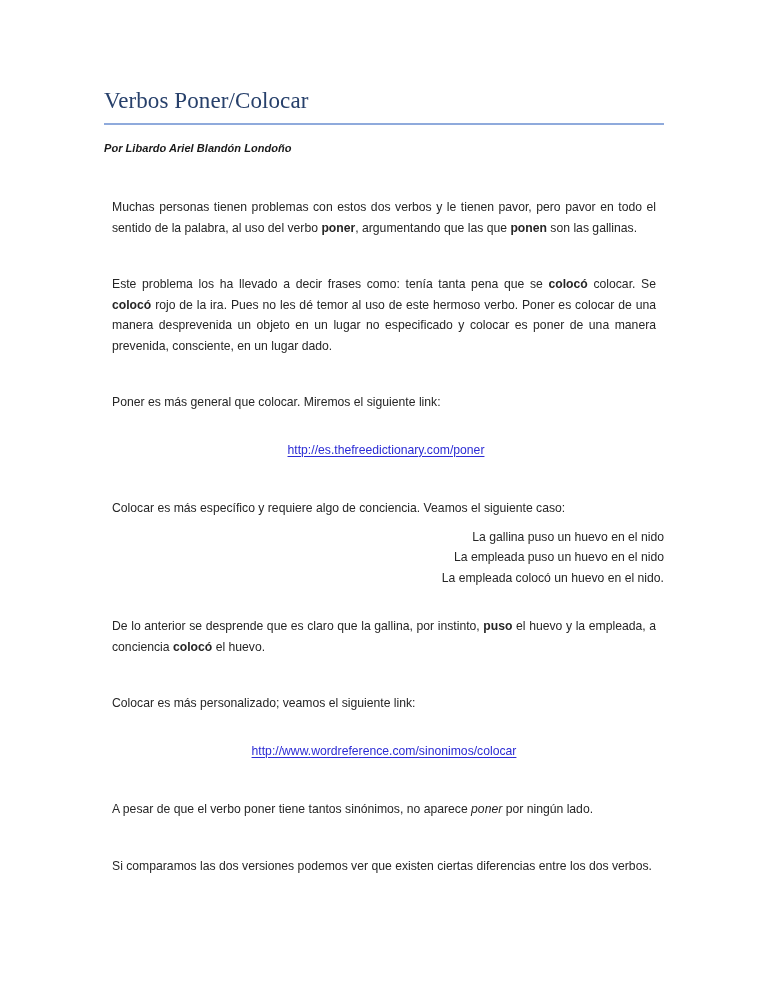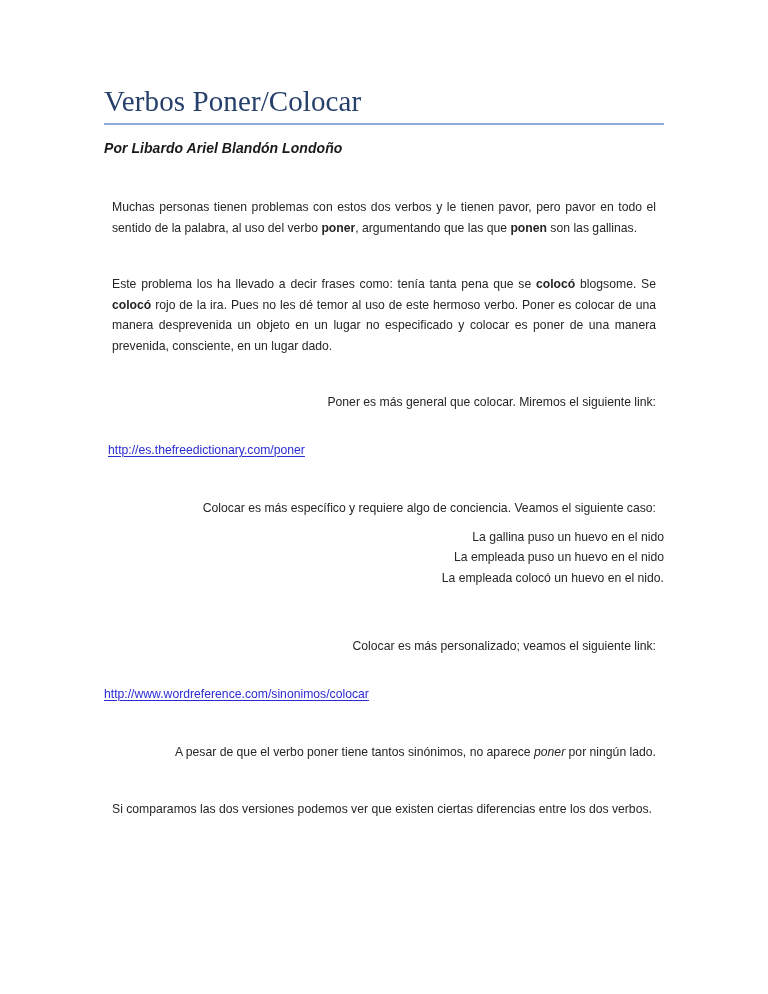--- a/index.html
+++ b/index.html
@@ -26,57 +26,57 @@
   .content {
     position: absolute;
     left: 104px;
     top: 84px;
     width: 560px;
   }
 
   
   .doc-title {
     font-family: "Liberation Serif", serif;
-    font-size: 29px;
+    font-size: 23px;
     line-height: 34px;
     font-weight: normal;
     color: #27406b;
     margin: 0;
     letter-spacing: 0.1px;
     white-space: nowrap;
   }
   .title-rule {
     margin-top: 5px;
     width: 560px;
     height: 2px;
     background: #8faadc;
   }
 
   
   .byline {
     margin-top: 17px;
-    font-size: 14px;
+    font-size: 11px;
     line-height: 13px;
     font-weight: bold;
     font-style: italic;
     color: #1a1a1a;
     letter-spacing: 0.05px;
   }
 
   
   .para {
     font-size: 12.2px;
     line-height: 20.5px;
     color: #262626;
     text-align: justify;
     text-justify: inter-word;
     margin: 8px;
   }
   .para.left {
-    text-align: right;
+    text-align: left;
   }
   .para b {
     font-weight: bold;
   }
   .para i {
     font-style: italic;
   }
 
   .examples {
     font-size: 12.2px;
@@ -96,20 +96,21 @@
     color: #2b2bd4;
     text-decoration: underline;
     text-decoration-color: #2b2bd4;
     text-decoration-thickness: 1px;
     text-underline-offset: 1.5px;
     cursor: pointer;
     white-space: nowrap;
   }
   .link-row {
     line-height: 20.5px;
+    text-align: center;
   }
   .link-row.indented {
     padding-left: 4px;
   }
 
   
   .sp-34 { height: 34px; }
   .sp-20 { height: 20px; }
   .sp-18 { height: 18px; }
   .sp-30 { height: 30px; }
@@ -125,21 +126,21 @@
     <div class="title-rule"></div>
 
     <div class="byline">Por Libardo Ariel Blandón Londoño</div>
 
     <div class="sp-34"></div>
 
     <p class="para"><span>Muchas personas tienen problemas con estos dos verbos y le tienen pavor,  pero pavor en todo el sentido de la palabra, al uso del verbo </span><b>poner</b><span>, argumentando que las que </span><b>ponen</b><span> son las gallinas.</span></p>
 
     <div class="sp-20"></div>
 
-    <p class="para"><span>Este problema los ha llevado a decir frases como: tenía tanta pena que se </span><b>colocó</b><span> blogsome. Se </span><b>colocó</b><span> rojo de la ira. Pues no les dé temor al uso de este hermoso verbo. Poner es colocar de una manera desprevenida un objeto en un lugar no especificado y colocar es poner de una manera prevenida, consciente, en un lugar dado.</span></p>
+    <p class="para"><span>Este problema los ha llevado a decir frases como: tenía tanta pena que se </span><b>colocó</b><span> colocar. Se </span><b>colocó</b><span> rojo de la ira. Pues no les dé temor al uso de este hermoso verbo. Poner es colocar de una manera desprevenida un objeto en un lugar no especificado y colocar es poner de una manera prevenida, consciente, en un lugar dado.</span></p>
 
     <div class="sp-20"></div>
 
     <p class="para left">Poner es más general que colocar. Miremos el siguiente link:</p>
 
     <div class="sp-18"></div>
 
     <div class="link-row indented">
       <a class="doc-link">http://es.thefreedictionary.com/poner</a>
     </div>
@@ -149,20 +150,21 @@
     <p class="para left">Colocar es más específico y requiere algo de conciencia. Veamos el siguiente caso:</p>
 
     <div class="examples">
       <div>La gallina puso un huevo en el nido</div>
       <div>La empleada puso un huevo en el nido</div>
       <div>La empleada colocó un huevo en el nido.</div>
     </div>
 
     <div class="sp-20"></div>
 
+    <p class="para"><span>De lo anterior se desprende que es claro que la gallina, por instinto, </span><b>puso</b><span> el huevo y la empleada, a conciencia </span><b>colocó</b><span> el huevo.</span></p>
 
     <div class="sp-20"></div>
 
     <p class="para left">Colocar es más personalizado;  veamos el siguiente link:</p>
 
     <div class="sp-18"></div>
 
     <div class="link-row">
       <a class="doc-link">http://www.wordreference.com/sinonimos/colocar</a>
     </div>

